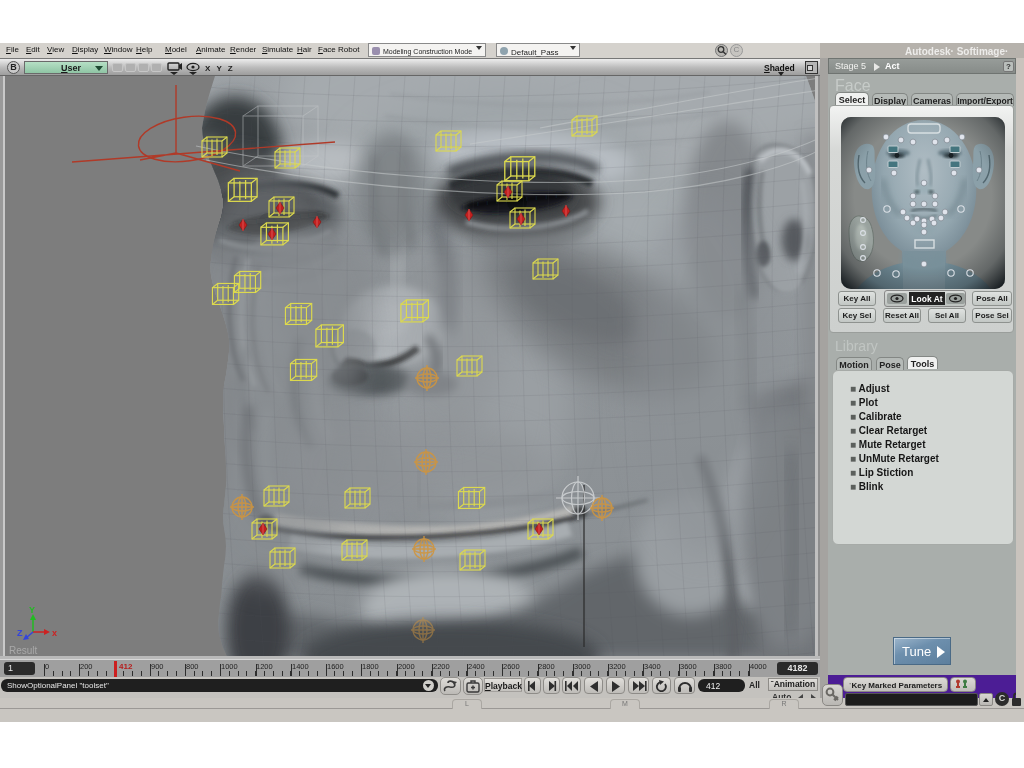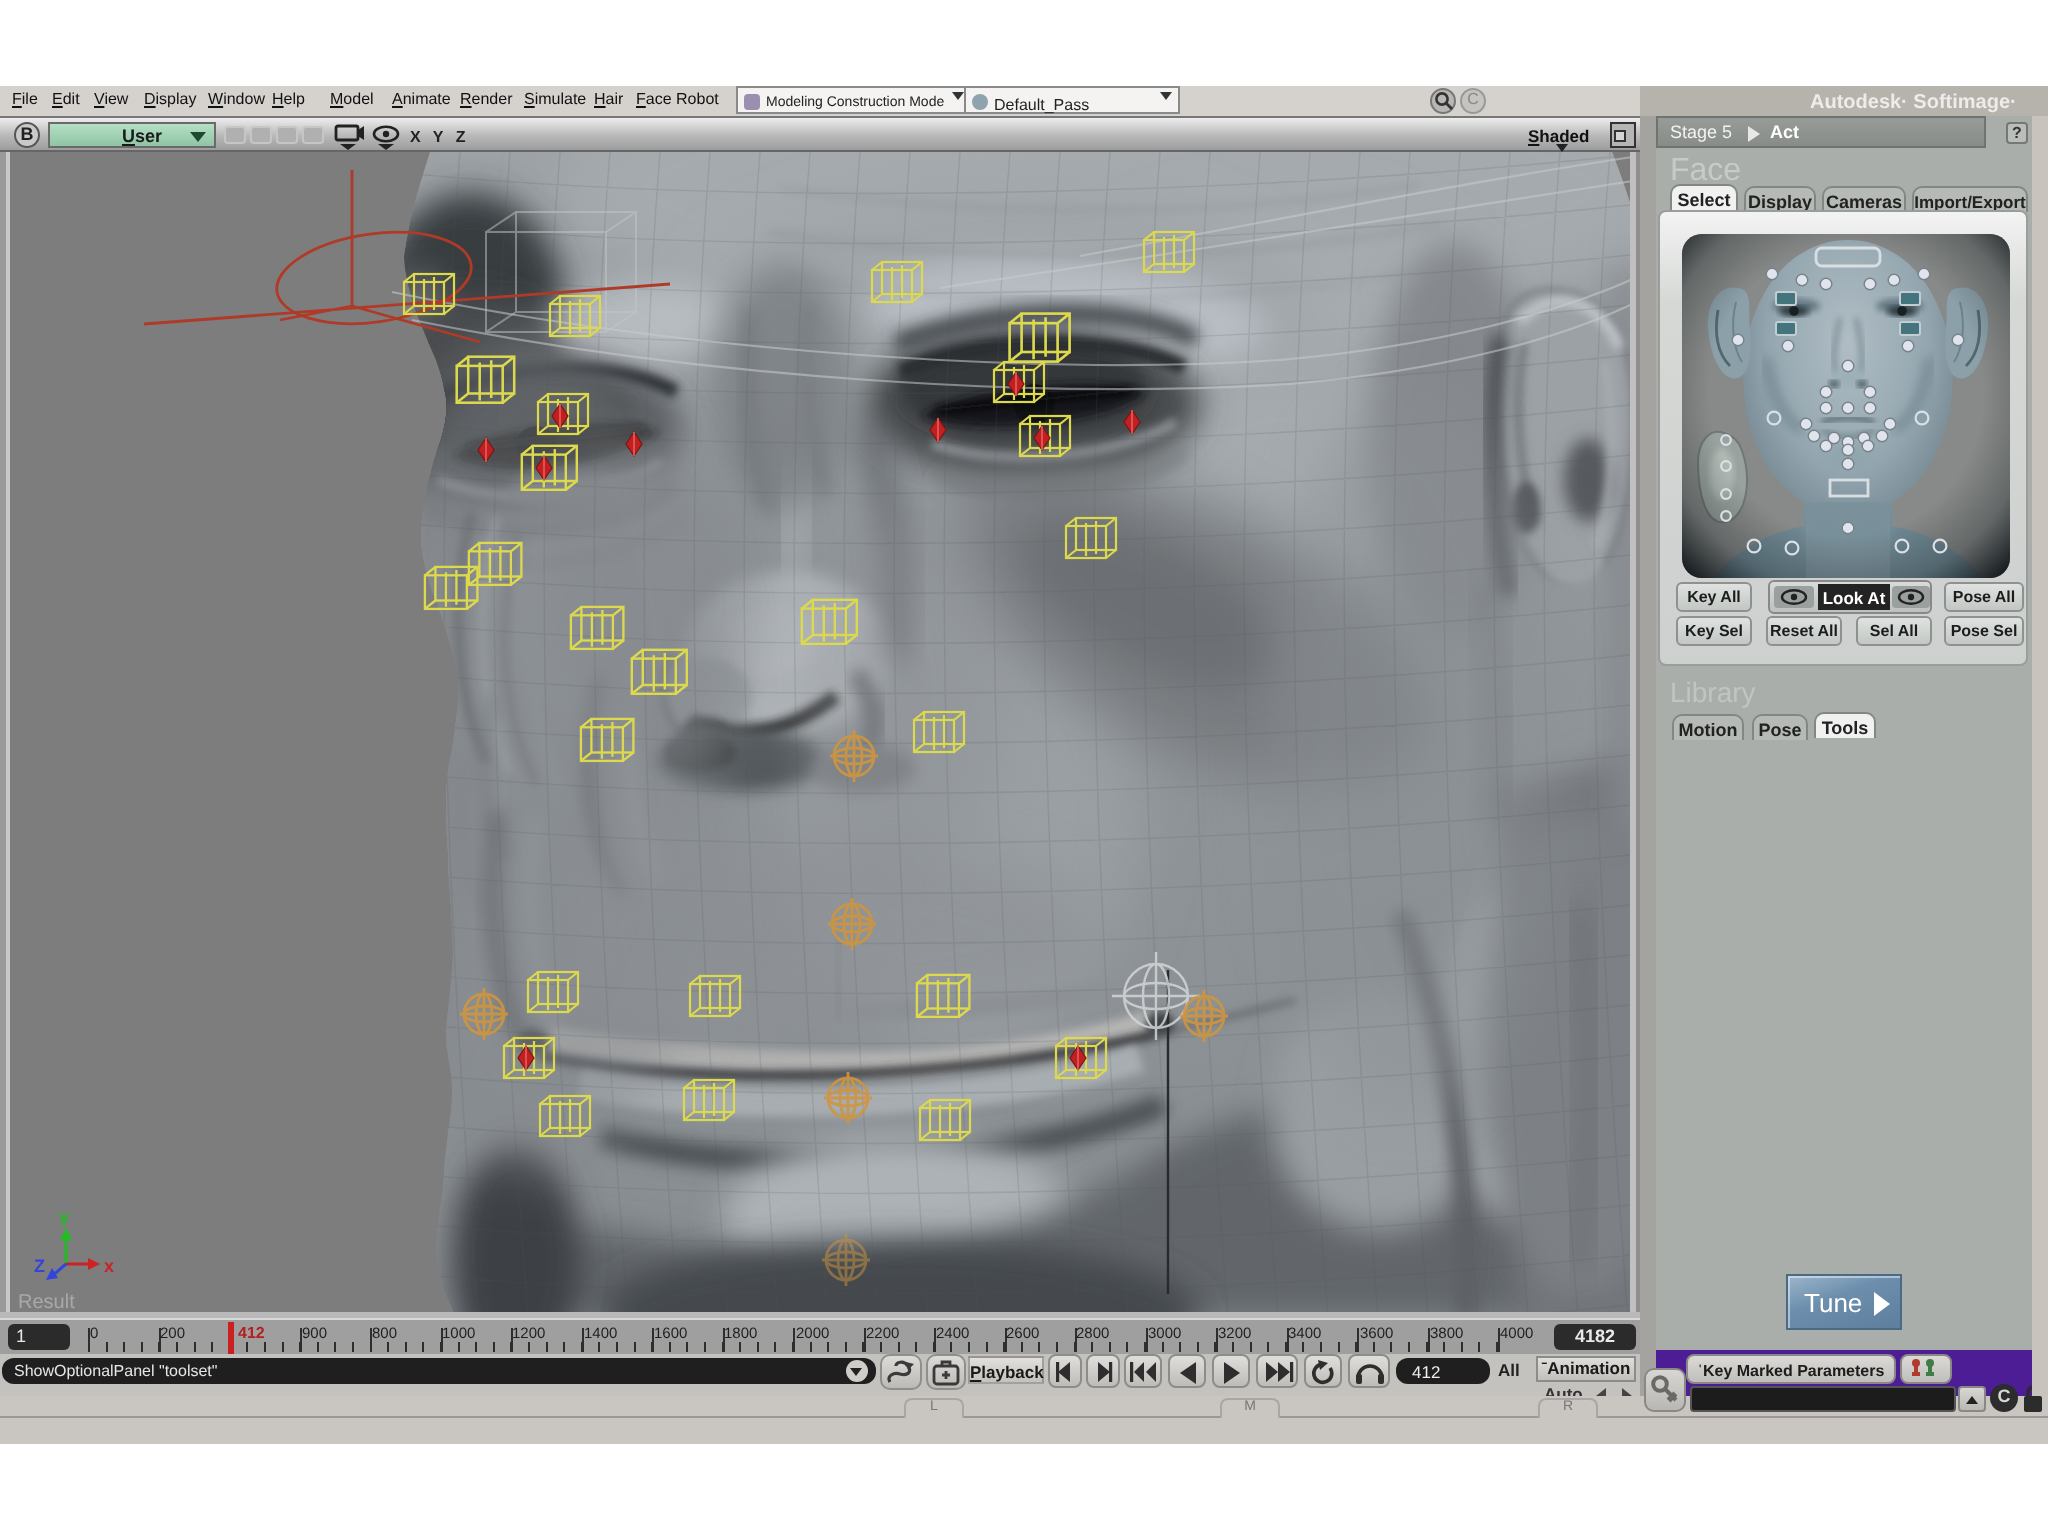--- a/index.html
+++ b/index.html
@@ -45,21 +45,21 @@
       <span style="left:196px"><u>A</u>nimate</span>
       <span style="left:230px"><u>R</u>ender</span>
     <span style="left:262px"><u>S</u>imulate</span>
       <span style="left:297px"><u>H</u>air</span>
       <span style="left:318px"><u>F</u>ace Robot</span>
     <div class="ddrop" style="left:368px;width:118px;">
       <span style="position:absolute;left:3px;top:3px;width:8px;height:8px;background:#9a8fae;border-radius:2px;"></span>
       <span style="position:absolute;left:14px;top:4px;">Modeling Construction Mode</span>
         <span class="tri"></span>
     </div>
-    <div class="ddrop" style="left:482px;width:108px;">
+    <div class="ddrop" style="left:496px;width:84px;">
       <span style="position:absolute;left:3px;top:3px;width:8px;height:8px;background:#8fa3ae;border-radius:4px;"></span>
       <span style="position:absolute;left:14px;top:4px;font-size:8px;">Default_Pass</span>
         <span class="tri"></span>
     </div>
     <div class="abs" style="left:625px;top:1px;width:88px;height:13px;background:#1d1d1d;border-radius:2px;color:#8f8f8f;font-size:8px;font-style:italic;padding:2px 0 0 5px;margin-top:32px;">Scene Search</div>
     <div class="abs" style="left:715px;top:1px;width:13px;height:13px;background:#b9b7b3;border-radius:7px;border:1px solid #777;">
         <svg width="11" height="11" style="position:absolute;left:0px;top:0px">
           <circle cx="5" cy="4.5" r="2.8" fill="none" stroke="#333" stroke-width="1.3"></circle>
           <path d="M7,6.5 L10,9.5" stroke="#333" stroke-width="1.4"></path>
         </svg>
@@ -563,21 +563,21 @@
 
   <div id="lmr">
     <div class="abs" style="left:0px;top:10px;width:1024px;height:1px;background:#9b9895;"></div>
     <div class="abs" style="left:452px;top:1px;width:30px;height:10px;background:#cbc8c3;border:1px solid #aaa7a2;border-bottom:none;border-radius:4px 4px 0 0;font-size:7px;color:#777;text-align:center;background:#c9c6c1;">L</div>
     <div class="abs" style="left:610px;top:1px;width:30px;height:10px;background:#cbc8c3;border:1px solid #aaa7a2;border-bottom:none;border-radius:4px 4px 0 0;font-size:7px;color:#777;text-align:center;background:#c9c6c1;">M</div>
     <div class="abs" style="left:769px;top:1px;width:30px;height:10px;background:#cbc8c3;border:1px solid #aaa7a2;border-bottom:none;border-radius:4px 4px 0 0;font-size:7px;color:#777;text-align:center;background:#c9c6c1;">R</div>
   </div>
 
   <div id="rightstrip"></div>
   <div id="rpanel">
-    <div class="abs" style="left:0;top:0;width:165px;height:16px;background:linear-gradient(#979c99,#878c89);border:1px solid #6f7471;">
+    <div class="abs" style="left:0;top:0;width:188px;height:16px;background:linear-gradient(#979c99,#878c89);border:1px solid #6f7471;">
       <span class="abs" style="left:6px;top:2px;font-size:9px;color:#f2f2f0;">Stage 5</span>
       <svg class="abs" style="left:44px;top:4px" width="8" height="8">
           <polygon points="1,0 7,4 1,8" fill="#e8e8e6"></polygon>
         </svg>
       <span class="abs" style="left:56px;top:2px;font-size:9px;font-weight:bold;color:#ffffff;">Act</span>
       <div class="abs" style="left:174px;top:2px;width:11px;height:11px;background:#b9bebb;border:1px solid #777;border-radius:2px;font-size:8px;font-weight:bold;text-align:center;color:#333;">?</div>
     </div>
     <div class="abs" style="left:7px;top:19px;font-size:16px;color:#c6cbc8;">Face</div>
     <div class="tab sel" style="left:7px;top:34px;width:34px;">Select</div>
     <div class="tab" style="left:44px;top:35px;width:36px;">Display</div>
@@ -702,20 +702,30 @@
     </div>
     <div class="btn" style="left:144px;top:233px;width:40px;height:15px;padding-top:2px;">Pose All</div>
     <div class="btn" style="left:10px;top:250px;width:38px;height:15px;padding-top:2px;">Key Sel</div>
     <div class="btn" style="left:55px;top:250px;width:38px;height:15px;padding-top:2px;">Reset All</div>
     <div class="btn" style="left:100px;top:250px;width:38px;height:15px;padding-top:2px;">Sel All</div>
     <div class="btn" style="left:144px;top:250px;width:40px;height:15px;padding-top:2px;">Pose Sel</div>
     <div class="abs" style="left:7px;top:280px;font-size:14px;color:#c0c5c2;">Library</div>
     <div class="tab" style="left:8px;top:299px;width:36px;">Motion</div>
     <div class="tab" style="left:48px;top:299px;width:28px;">Pose</div>
     <div class="tab sel" style="left:79px;top:298px;width:31px;">Tools</div>
+    <div class="abs" style="left:4px;top:312px;width:182px;height:175px;background:#d3d7d4;border-radius:6px;border:1px solid #a6aaa7;">
+      <div style="position:absolute;left:17px;top:11px;font-size:10px;font-weight:bold;color:#161616;line-height:14px;white-space:pre;"><span style="color:#5b5f5c">■ </span>Adjust
+<span style="color:#5b5f5c">■ </span>Plot
+<span style="color:#5b5f5c">■ </span>Calibrate
+<span style="color:#5b5f5c">■ </span>Clear Retarget
+<span style="color:#5b5f5c">■ </span>Mute Retarget
+<span style="color:#5b5f5c">■ </span>UnMute Retarget
+<span style="color:#5b5f5c">■ </span>Lip Stiction
+<span style="color:#5b5f5c">■ </span>Blink</div>
+    </div>
     <div class="abs" style="left:65px;top:579px;width:58px;height:28px;background:linear-gradient(160deg,#9db6cc,#6d8fad 40%,#5d7f9d);border:1px solid #4a6a86;border-radius:0;box-shadow:inset 1px 1px 0 rgba(255,255,255,0.45);">
       <span class="abs" style="left:8px;top:6px;font-size:13px;color:#fff;">Tune</span>
       <svg class="abs" style="left:42px;top:8px" width="10" height="12">
           <polygon points="1,0 9,6 1,12" fill="#fff"></polygon>
         </svg>
     </div>
   </div>
   <div class="abs" style="left:822px;top:641px;width:21px;height:22px;background:linear-gradient(#d8d6d2,#b9b7b3);border:1px solid #8a8884;border-radius:5px;">
     <svg width="17" height="18" style="position:absolute;left:1px;top:1px">
         <circle cx="6" cy="6" r="3.4" fill="none" stroke="#6b6965" stroke-width="2"></circle>

